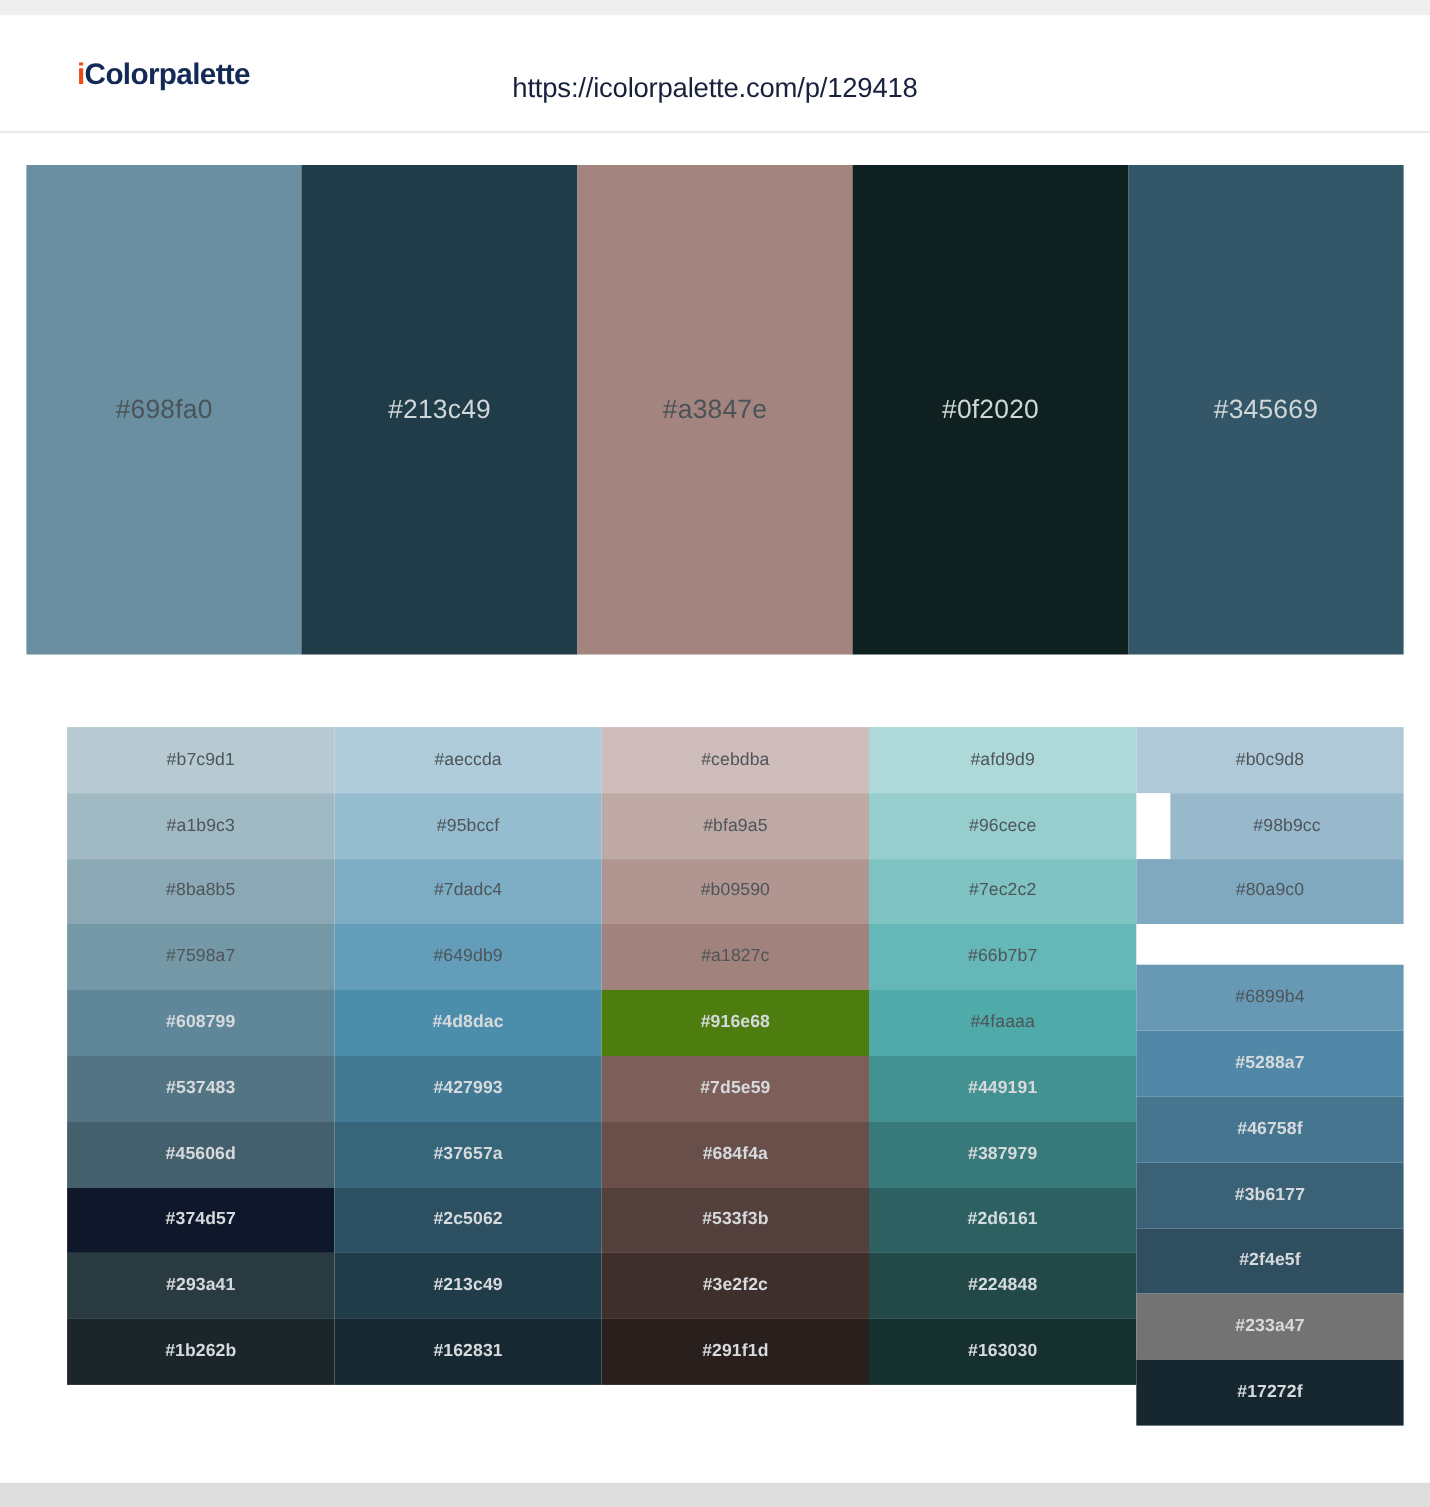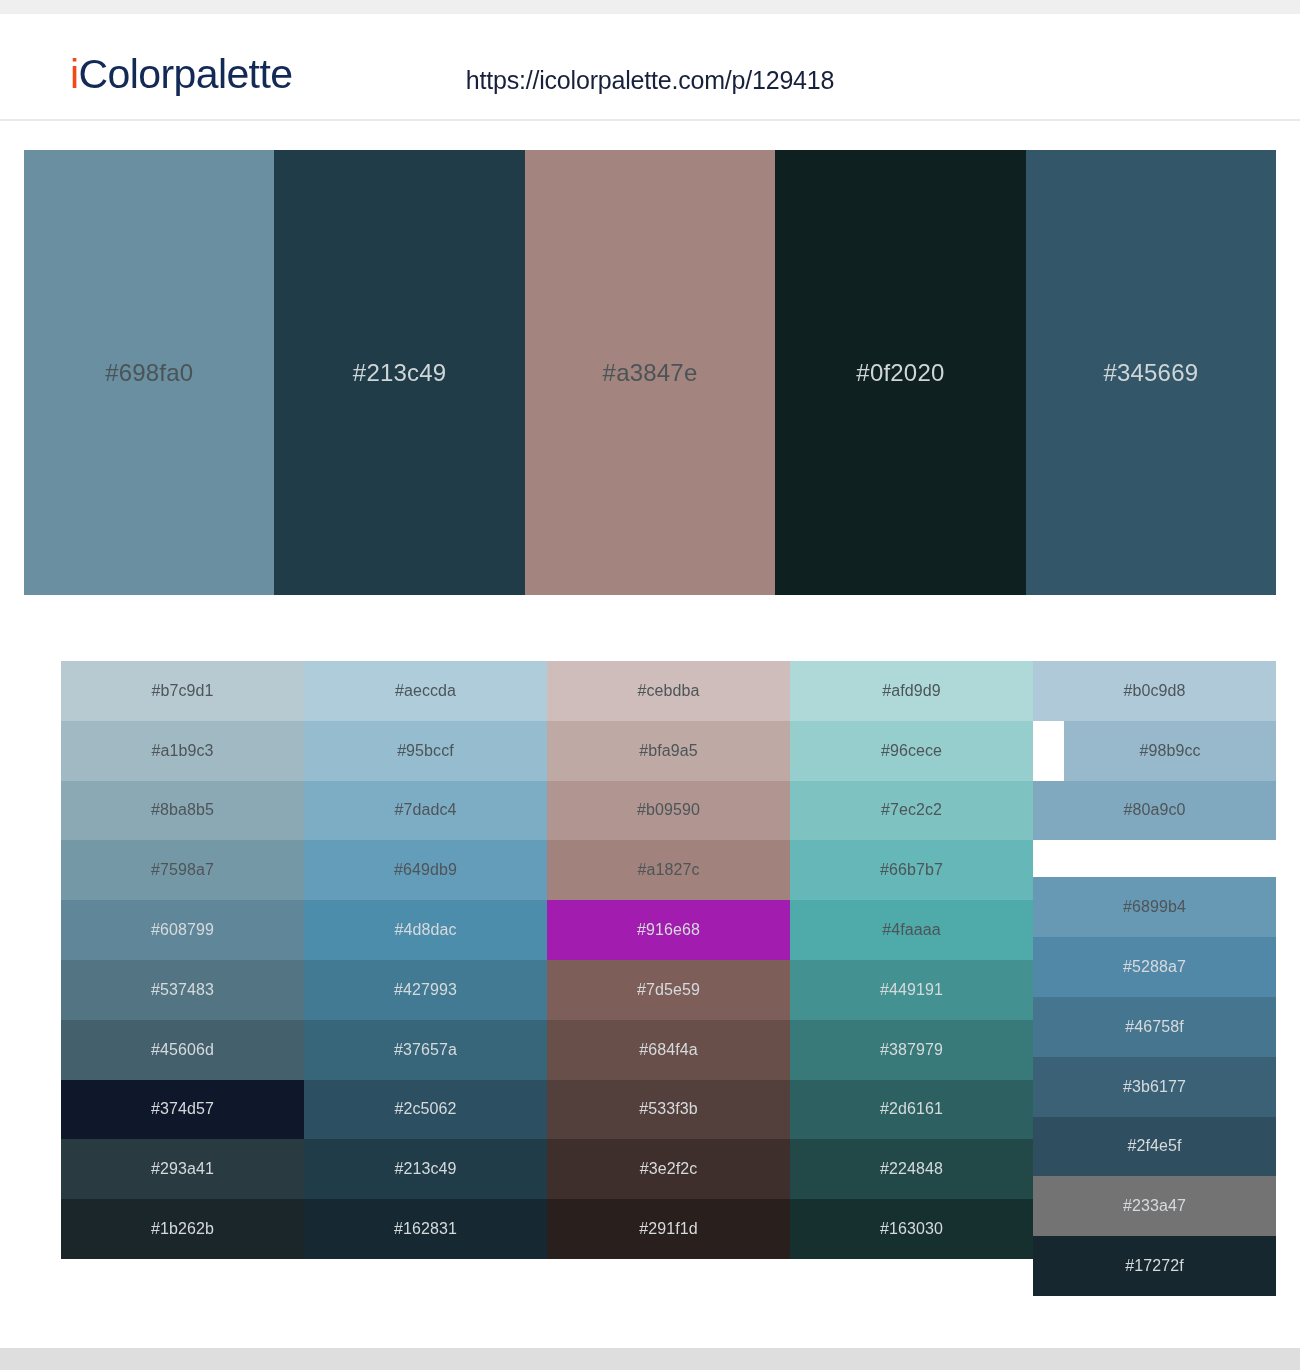--- a/index.html
+++ b/index.html
@@ -36,22 +36,22 @@
     width: 1300px;
     height: 107px;
     background: #ffffff;
     border-bottom: 2px solid #e9e9e9;
   }
 
   .brand {
     position: absolute;
     left: 70px;
     top: 40px;
-    font-size: 41px;
-    font-weight: normal;
+    font-size: 27px;
+    font-weight: bold;
     letter-spacing: -0.6px;
     white-space: nowrap;
     line-height: 1;
   }
   .brand .brand-i { color: #f04b16; }
   .brand .brand-rest { color: #132a56; }
 
   .page-url {
     position: absolute;
     left: 0; right: 0;
@@ -106,21 +106,21 @@
   }
 
   .shade-cell {
     height: 59.8px;
     display: flex;
     align-items: center;
     justify-content: center;
     font-size: 16px;
     letter-spacing: 0.1px;
   }
-  .shade-cell.on-dark  { color: #d6dadc; }
+  .shade-cell.on-dark  { color: #d6dadc; font-weight: bold; }
   .shade-cell.on-light { color: #4e5559; }
 
   
   .bottom-strip {
     position: absolute;
     left: 0;
     top: 1348px;
     width: 1300px;
     height: 22px;
     background: #dedede;
@@ -181,21 +181,21 @@
         <div class="shade-cell on-dark" style="background: rgb(55, 101, 122);">#37657a</div>
         <div class="shade-cell on-dark" style="background: rgb(44, 80, 98);">#2c5062</div>
         <div class="shade-cell on-dark" style="background: rgb(33, 60, 73);">#213c49</div>
         <div class="shade-cell on-dark" style="background: rgb(22, 40, 49);">#162831</div>
       </div>
       <div class="shade-col">
         <div class="shade-cell on-light" style="background: rgb(206, 189, 186);">#cebdba</div>
         <div class="shade-cell on-light" style="background: rgb(191, 169, 165);">#bfa9a5</div>
         <div class="shade-cell on-light" style="background: rgb(176, 149, 144);">#b09590</div>
         <div class="shade-cell on-light" style="background: rgb(161, 130, 124);">#a1827c</div>
-        <div class="shade-cell on-dark" style="background: #a21caf;">#916e68</div>
+        <div class="shade-cell on-dark" style="background: #4d7c0f;">#916e68</div>
         <div class="shade-cell on-dark" style="background: rgb(125, 94, 89);">#7d5e59</div>
         <div class="shade-cell on-dark" style="background: rgb(104, 79, 74);">#684f4a</div>
         <div class="shade-cell on-dark" style="background: rgb(83, 63, 59);">#533f3b</div>
         <div class="shade-cell on-dark" style="background: rgb(62, 47, 44);">#3e2f2c</div>
         <div class="shade-cell on-dark" style="background: rgb(41, 31, 29);">#291f1d</div>
       </div>
       <div class="shade-col">
         <div class="shade-cell on-light" style="background: rgb(175, 217, 217);">#afd9d9</div>
         <div class="shade-cell on-light" style="background: rgb(150, 206, 206);">#96cece</div>
         <div class="shade-cell on-light" style="background: rgb(126, 194, 194);">#7ec2c2</div>

